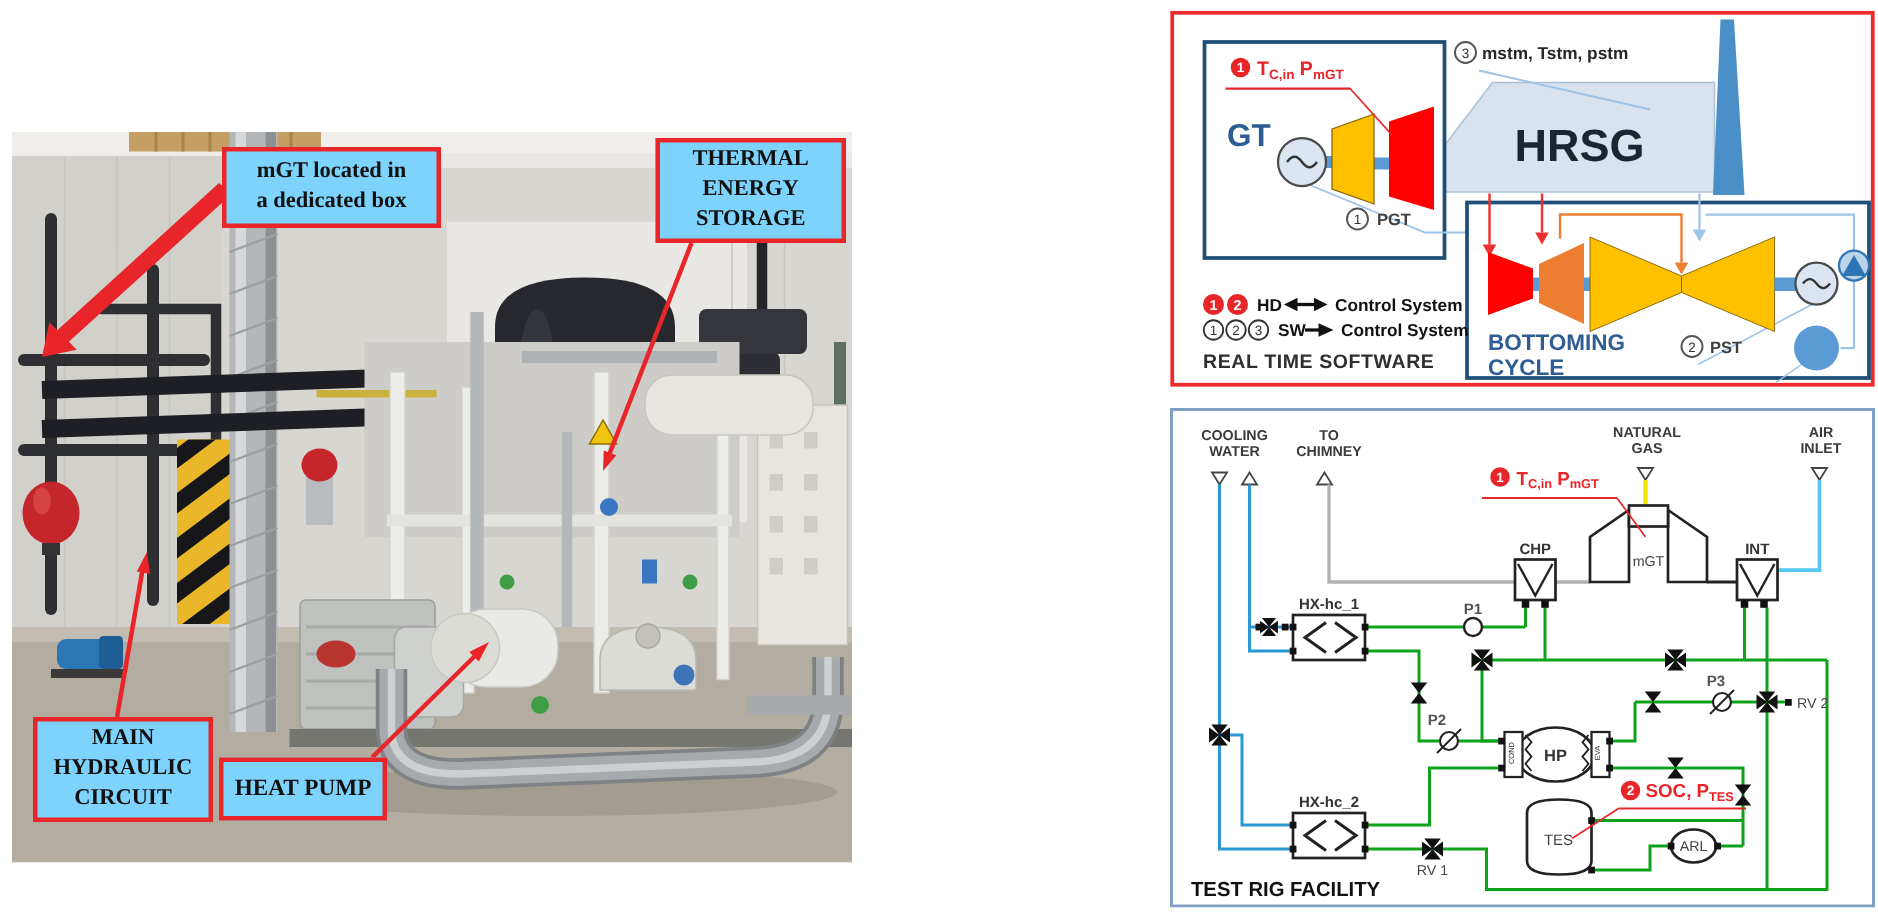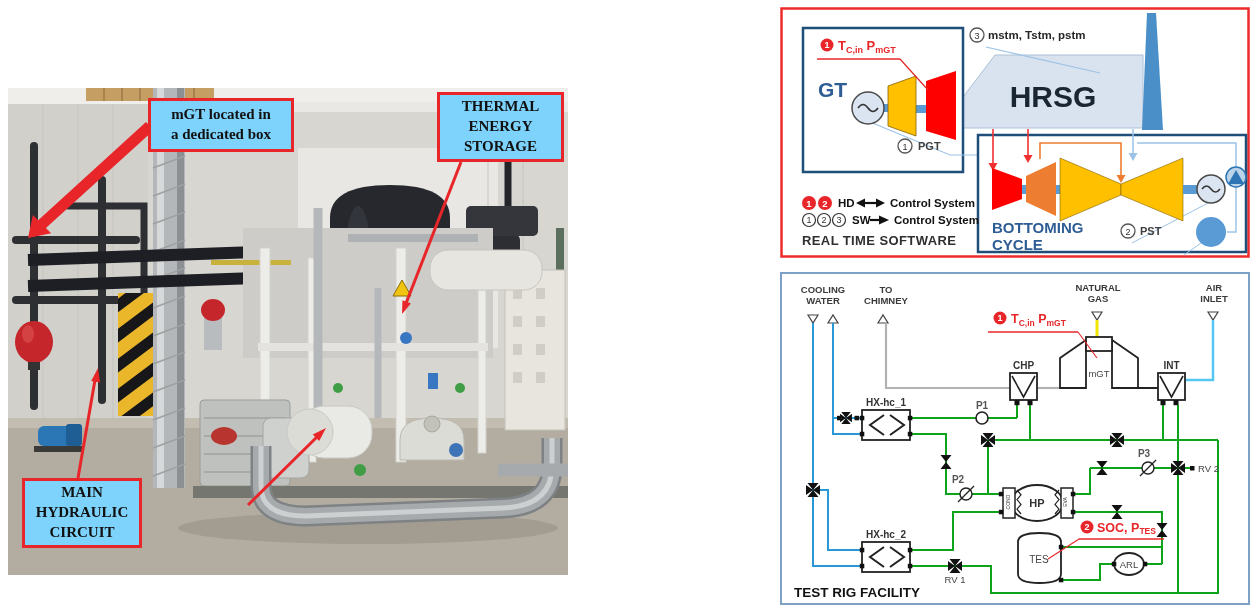--- a/index.html
+++ b/index.html
@@ -178,20 +178,23 @@
   <div class="callout co-tes">
     <div>THERMAL</div>
     <div>ENERGY</div>
     <div>STORAGE</div>
   </div>
   <div class="callout co-mhc">
     <div>MAIN</div>
     <div>HYDRAULIC</div>
     <div>CIRCUIT</div>
   </div>
+  <div class="callout co-hp">
+    <div>HEAT PUMP</div>
+  </div>
 </div>
 
 <svg class="panel-top" width="470" height="251" viewBox="0 0 470 251">
   <rect x="1.5" y="1.5" width="467" height="248" fill="#ffffff" stroke="#ee2b2b" stroke-width="2.5"></rect>
 
   <polygon points="183,121 183,90 215,48 363,48 363,121" fill="#d9e2ef" stroke="#aac1d8"></polygon>
   <polygon points="367,6 376,6 383,123 362,123" fill="#4a8fc7"></polygon>
   <text x="273" y="100" font-size="30" font-weight="bold" fill="#1b2633" text-anchor="middle">HRSG</text>
 
   <rect x="23" y="21" width="160" height="144" fill="#ffffff" stroke="#1f4e79" stroke-width="2.5"></rect>

